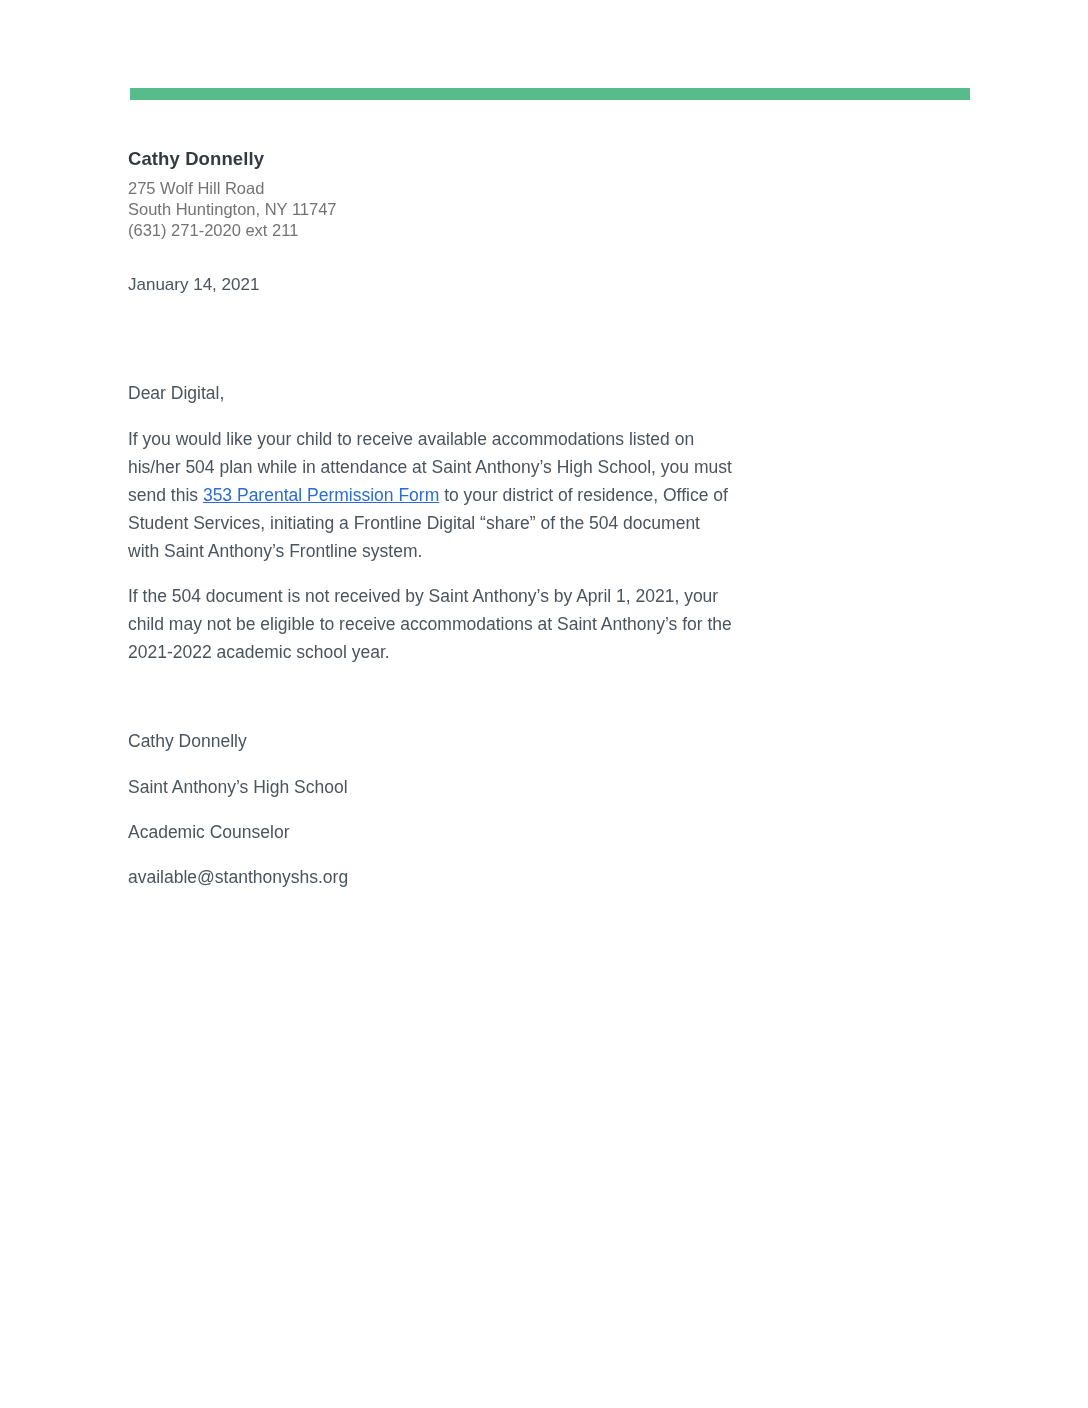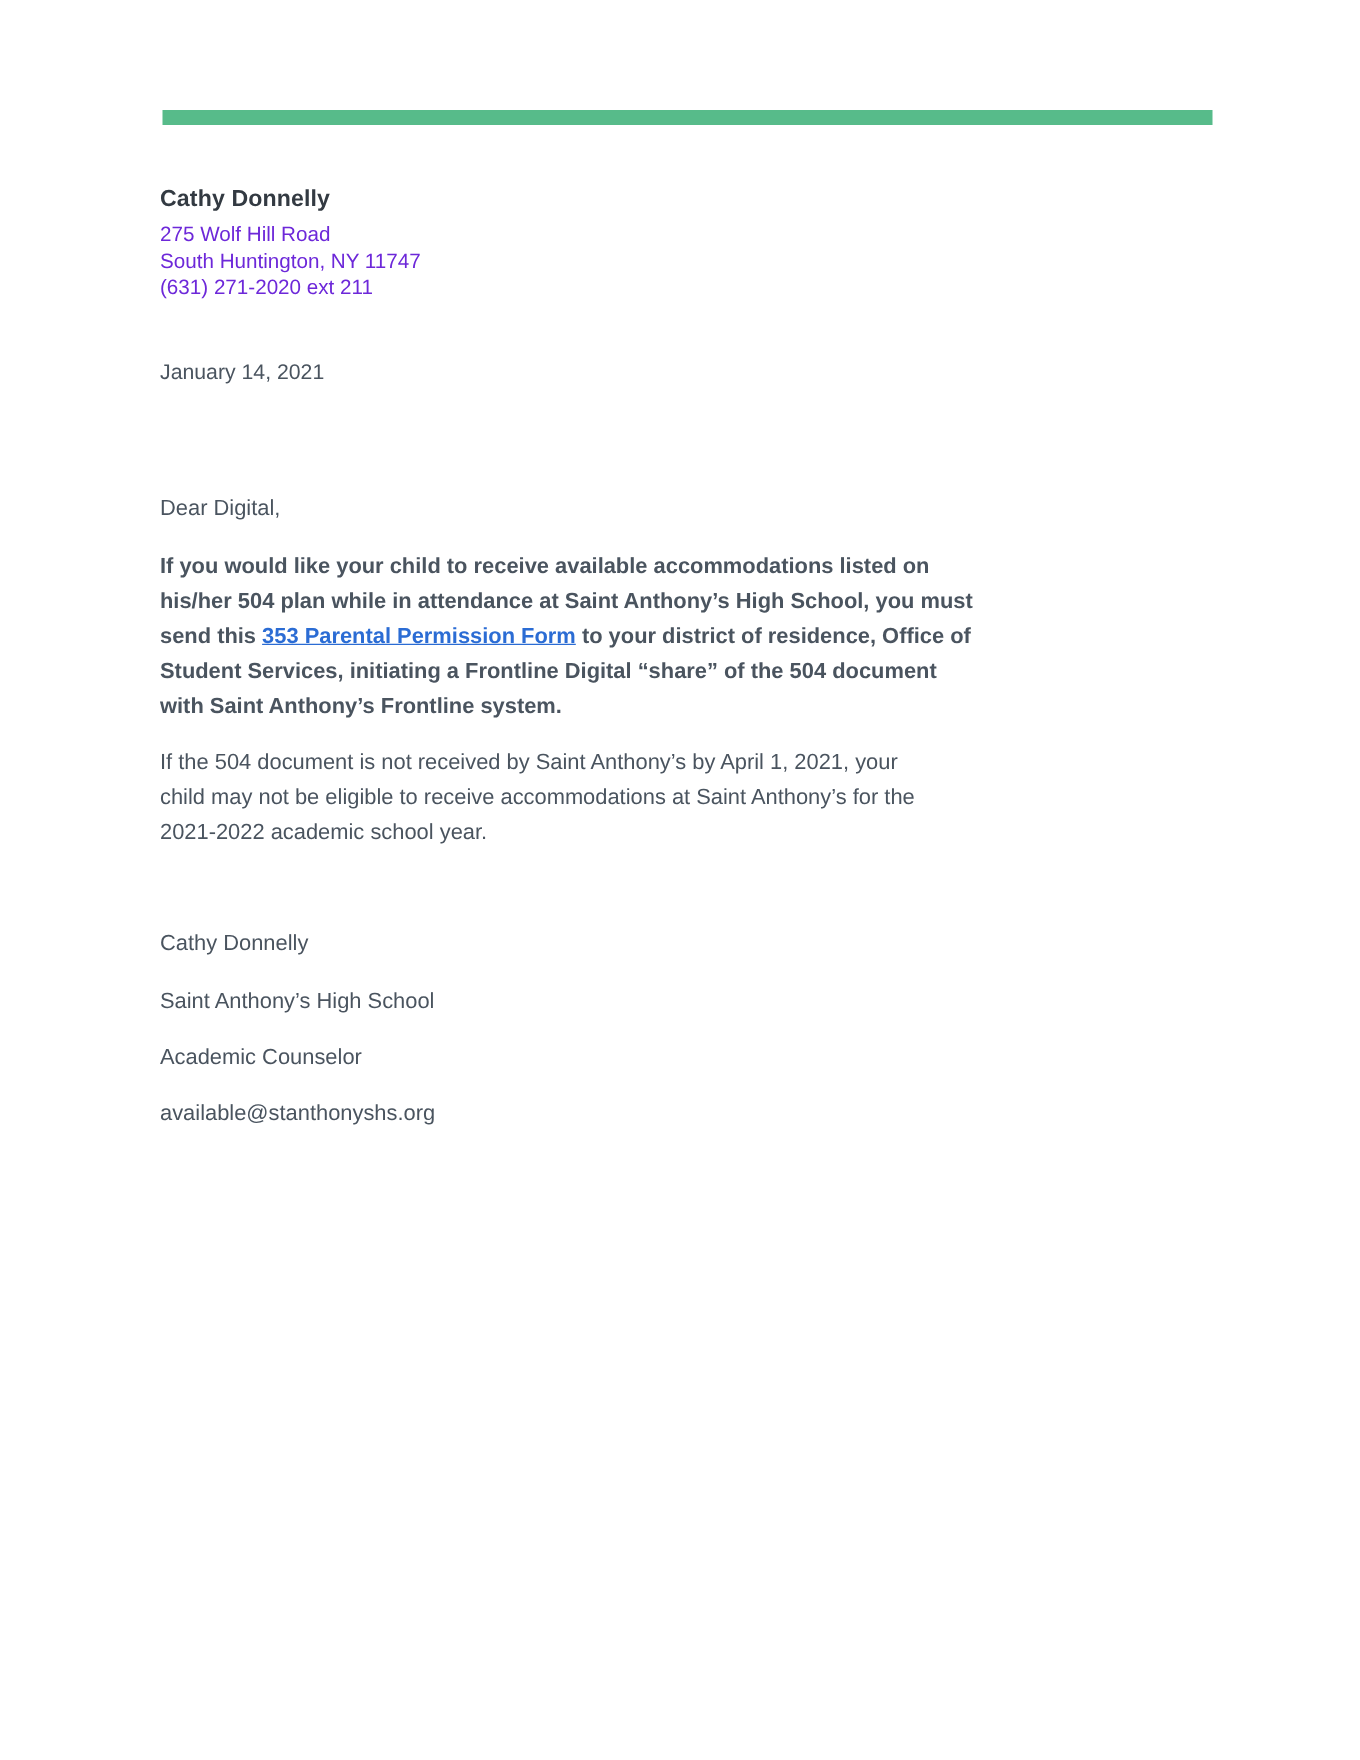--- a/index.html
+++ b/index.html
@@ -33,37 +33,37 @@
     font-size: 18.5px;
     line-height: 22px;
     font-weight: 700;
     color: #333a42;
     letter-spacing: 0.1px;
   }
   .address {
     margin-top: 8px;
     font-size: 16.5px;
     line-height: 21px;
-    color: #6d28d9;
+    color: #737373;
   }
   .body-text {
     font-size: 17.5px;
     line-height: 28px;
     color: #4a545f;
     white-space: pre-line;
     margin: 0;
   }
   .date-line {
-    margin-top: 46px;
+    margin-top: 33px;
     font-size: 17px;
     line-height: 22px;
     color: #4a545f;
   }
   .greeting   { margin-top: 83px; }
-  .para-1     { margin-top: 18px; font-weight: bold; }
+  .para-1     { margin-top: 18px; }
   .para-2     { margin-top: 17px; }
   .closing    { margin-top: 64px; }
   .sig-name   { margin-top: 61px; }
   .sig-school { margin-top: 18px; }
   .sig-title  { margin-top: 17px; }
   .sig-email  { margin-top: 17px; }
   a.doc-link {
     color: #2b6cd4;
     text-decoration: underline;
     cursor: pointer;

